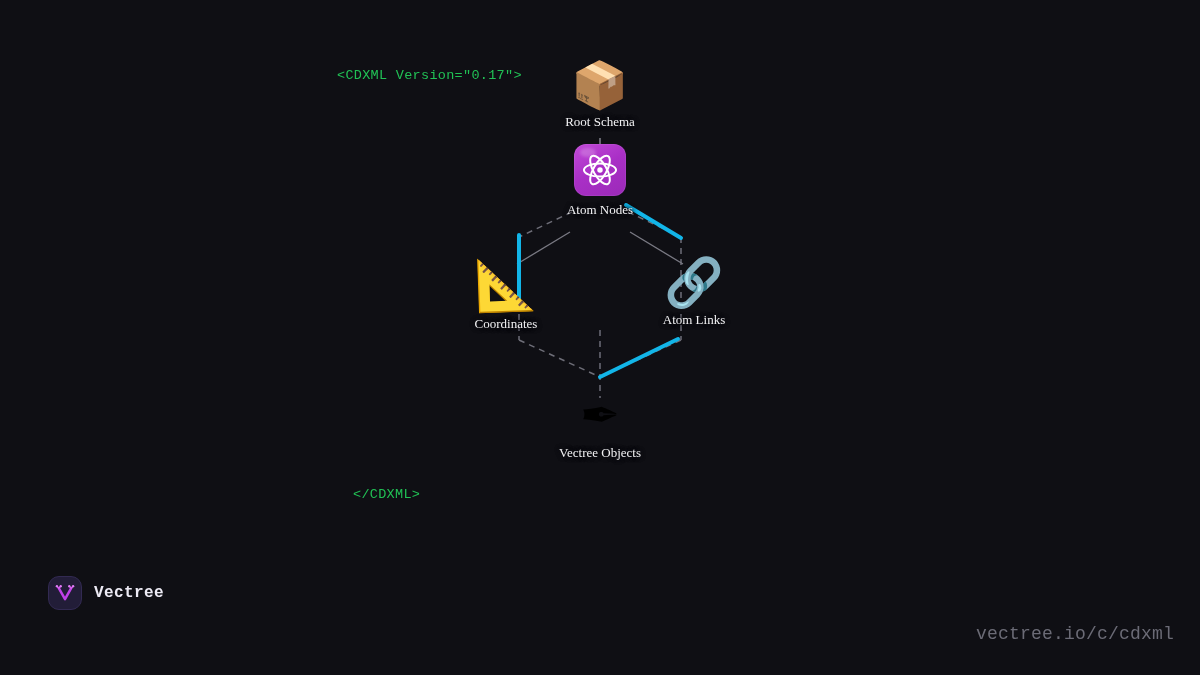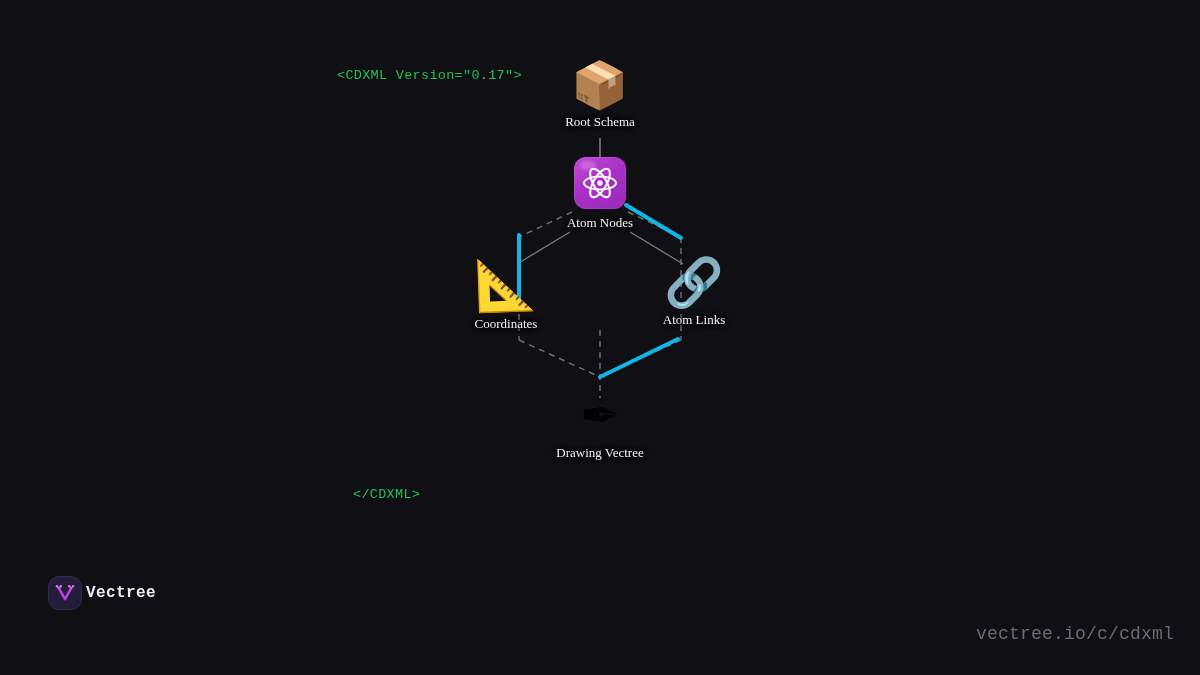--- a/index.html
+++ b/index.html
@@ -54,21 +54,21 @@
     font-family:Liberation Serif, serif;
     font-size:13px;
     color:#f2f2f4;
     text-align:center;
     white-space:nowrap;
     text-shadow:0 0 5px #0f0f14, 0 0 5px #0f0f14, 0 0 3px #0f0f14;
   }
 
   
   #node-root      { left:600px; top:62px; }
-  #node-atom      { left:600px; top:157px; }
+  #node-atom      { left:600px; top:144px; }
   #node-coords    { left:506px; top:260px; }
   #node-bonds     { left:694px; top:258px; }
   #node-drawing   { left:600px; top:391px; }
 
   #node-root   .node-glyph { font-size:46px; }
   #node-coords .node-glyph { font-size:50px; transform:rotate(-2deg); }
   #node-bonds  .node-glyph { font-size:48px; }
   #node-drawing .node-glyph{ font-size:48px; }
 
   
@@ -85,21 +85,21 @@
     position:absolute; left:6px; top:4px;
     width:16px; height:9px; border-radius:50%;
     background:rgba(255,255,255,0.20);
     filter:blur(1.5px);
   }
   .atom-tile svg { width:38px; height:38px; display:block; }
 
   
   #footer-brand {
     position:absolute; left:24px; top:576px;
-    display:flex; align-items:center; gap:4px;padding-left:24px;
+    display:flex; align-items:center; gap:12px;padding-left:24px;
   }
   .brand-mark {
     width:34px; height:34px; border-radius:11px;
     background:#221d38;
     border:1px solid #322a52;
     display:flex; align-items:center; justify-content:center;
   }
   .brand-mark svg { width:22px; height:22px; display:block; }
   .brand-name {
     font-family:"Liberation Mono", monospace;
@@ -182,21 +182,21 @@
     <div class="node-label">Coordinates</div>
   </div>
 
   <div id="node-bonds" class="node">
     <div class="node-glyph">🔗</div>
     <div class="node-label">Atom Links</div>
   </div>
 
   <div id="node-drawing" class="node">
     <div class="node-glyph">✒</div>
-    <div class="node-label">Drawing Vectree</div>
+    <div class="node-label">Vectree Objects</div>
   </div>
 
   <div id="footer-brand">
     <div class="brand-mark">
       <svg viewBox="0 0 32 32" xmlns="http://www.w3.org/2000/svg">
         <path d="M7 9 L16 25 L25 9" fill="none" stroke="#c040e8" stroke-width="3.6" stroke-linecap="round" stroke-linejoin="round"></path>
         <path d="M7 9 L4.5 6.5 M7 9 L9.5 6.5" fill="none" stroke="#d65cf0" stroke-width="2.2" stroke-linecap="round"></path>
         <path d="M25 9 L22.5 6.5 M25 9 L27.5 6.5" fill="none" stroke="#d65cf0" stroke-width="2.2" stroke-linecap="round"></path>
         <circle cx="4.2" cy="6" r="1.7" fill="#e07cf6"></circle>
         <circle cx="9.8" cy="6" r="1.7" fill="#e07cf6"></circle>

